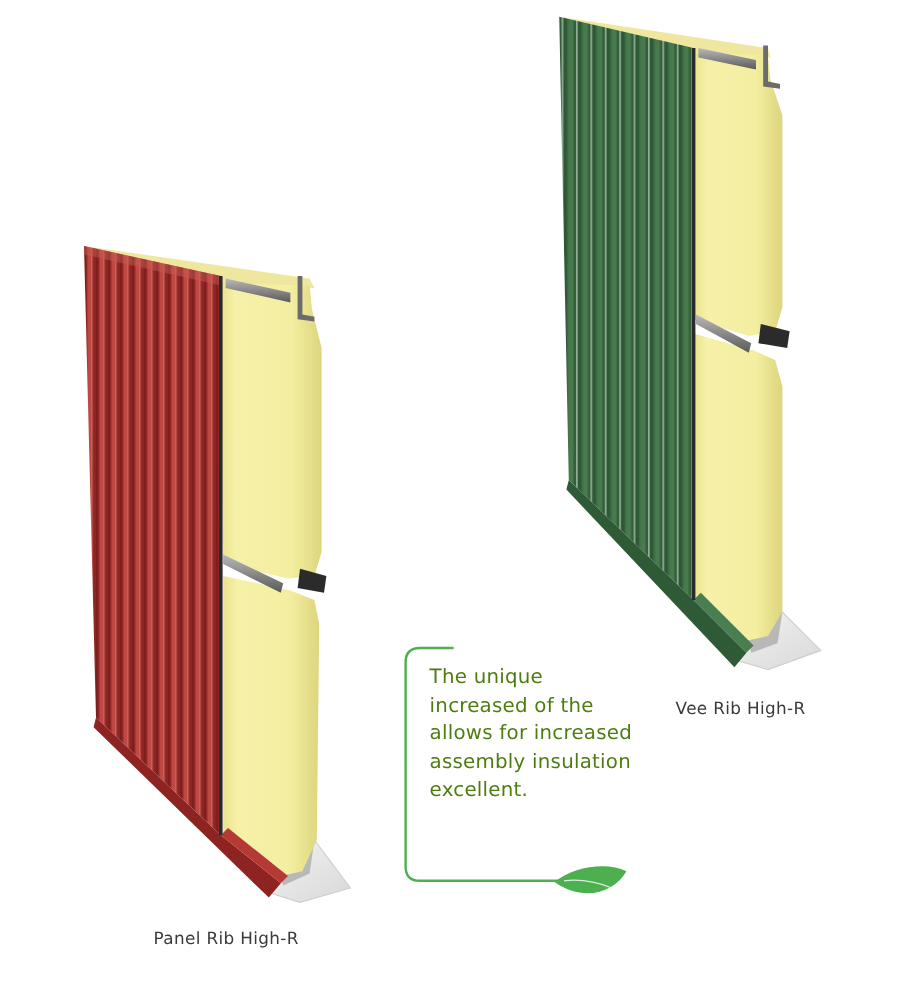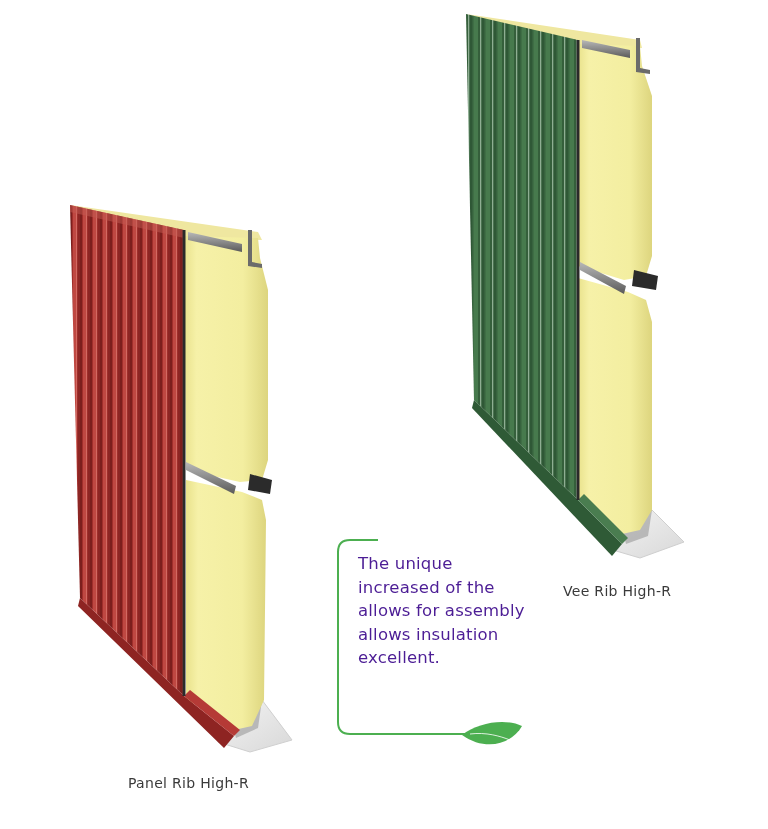--- a/index.html
+++ b/index.html
@@ -1,19 +1,19 @@
 <!DOCTYPE html>
 <html><head>
 <meta charset="utf-8">
 <style>
   html, body { margin:0; padding:0; background:#ffffff; }
   body { width:768px; height:829px; position:relative; overflow:hidden; font-family:"DejaVu Sans", sans-serif; }
   .art { position:absolute; left:0; top:0; width:768px; height:829px; }
   .label { position:absolute; color:#3a3a3a; font-size:14px; letter-spacing:0.3px; white-space:nowrap; }
-  .callout-text { position:absolute; left:358px; top:552px; width:200px; color:#4c1d95; font-size:16.5px; line-height:23.5px; letter-spacing:0.2px; }
+  .callout-text { position:absolute; left:358px; top:552px; width:200px; color:#4d7c0f; font-size:16.5px; line-height:23.5px; letter-spacing:0.2px; }
   .callout-text span { display:block; white-space:nowrap; }
 </style>
 </head>
 <body>
 
 <svg class="art" viewBox="0 0 768 829" xmlns="http://www.w3.org/2000/svg">
   <defs>
     <linearGradient id="redRib" x1="0" x2="1" y1="0" y2="0">
       <stop offset="0" stop-color="#8e2422"></stop>
       <stop offset="0.35" stop-color="#b43a36"></stop>
@@ -107,19 +107,19 @@
     <g>
       <path d="M462,735 C478,722 506,718 522,726 C512,744 486,752 462,735 Z" fill="#4caf50"></path>
       <path d="M470,734 C486,732 500,736 510,740" stroke="#ffffff" stroke-width="1" fill="none" opacity="0.8"></path>
     </g>
   </g>
 </svg>
 
 <div class="callout-text">
   <span>The unique</span>
   <span>increased of the</span>
-  <span>allows for assembly</span>
-  <span>allows insulation</span>
+  <span>allows for increased</span>
+  <span>assembly insulation</span>
   <span>excellent.</span>
 </div>
 
 <div class="label" style="left:128px; top:775px;">Panel Rib High-R</div>
 <div class="label" style="left:563px; top:583px;">Vee Rib High-R</div>
 
 </body></html>

